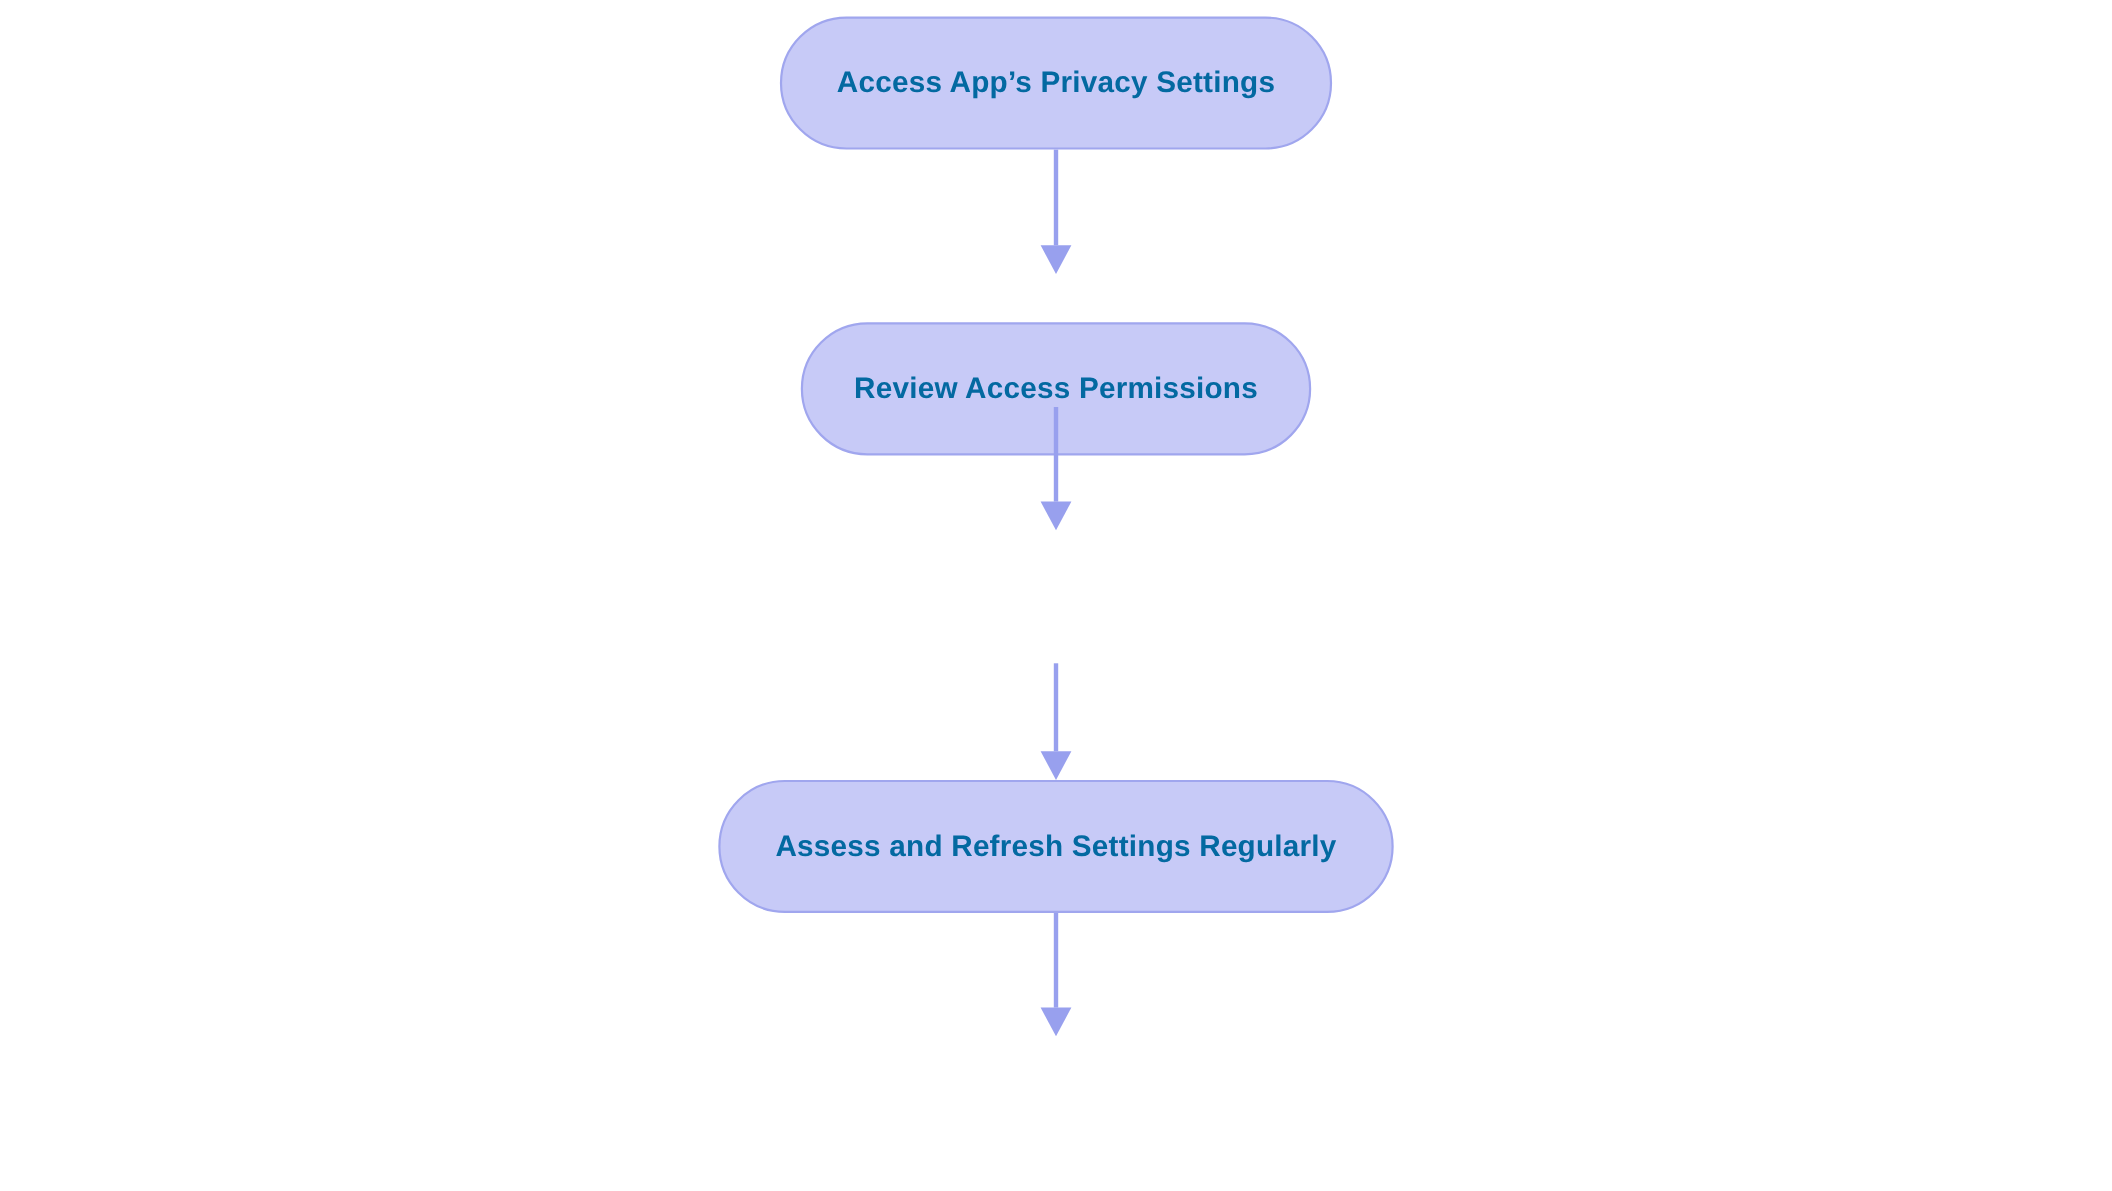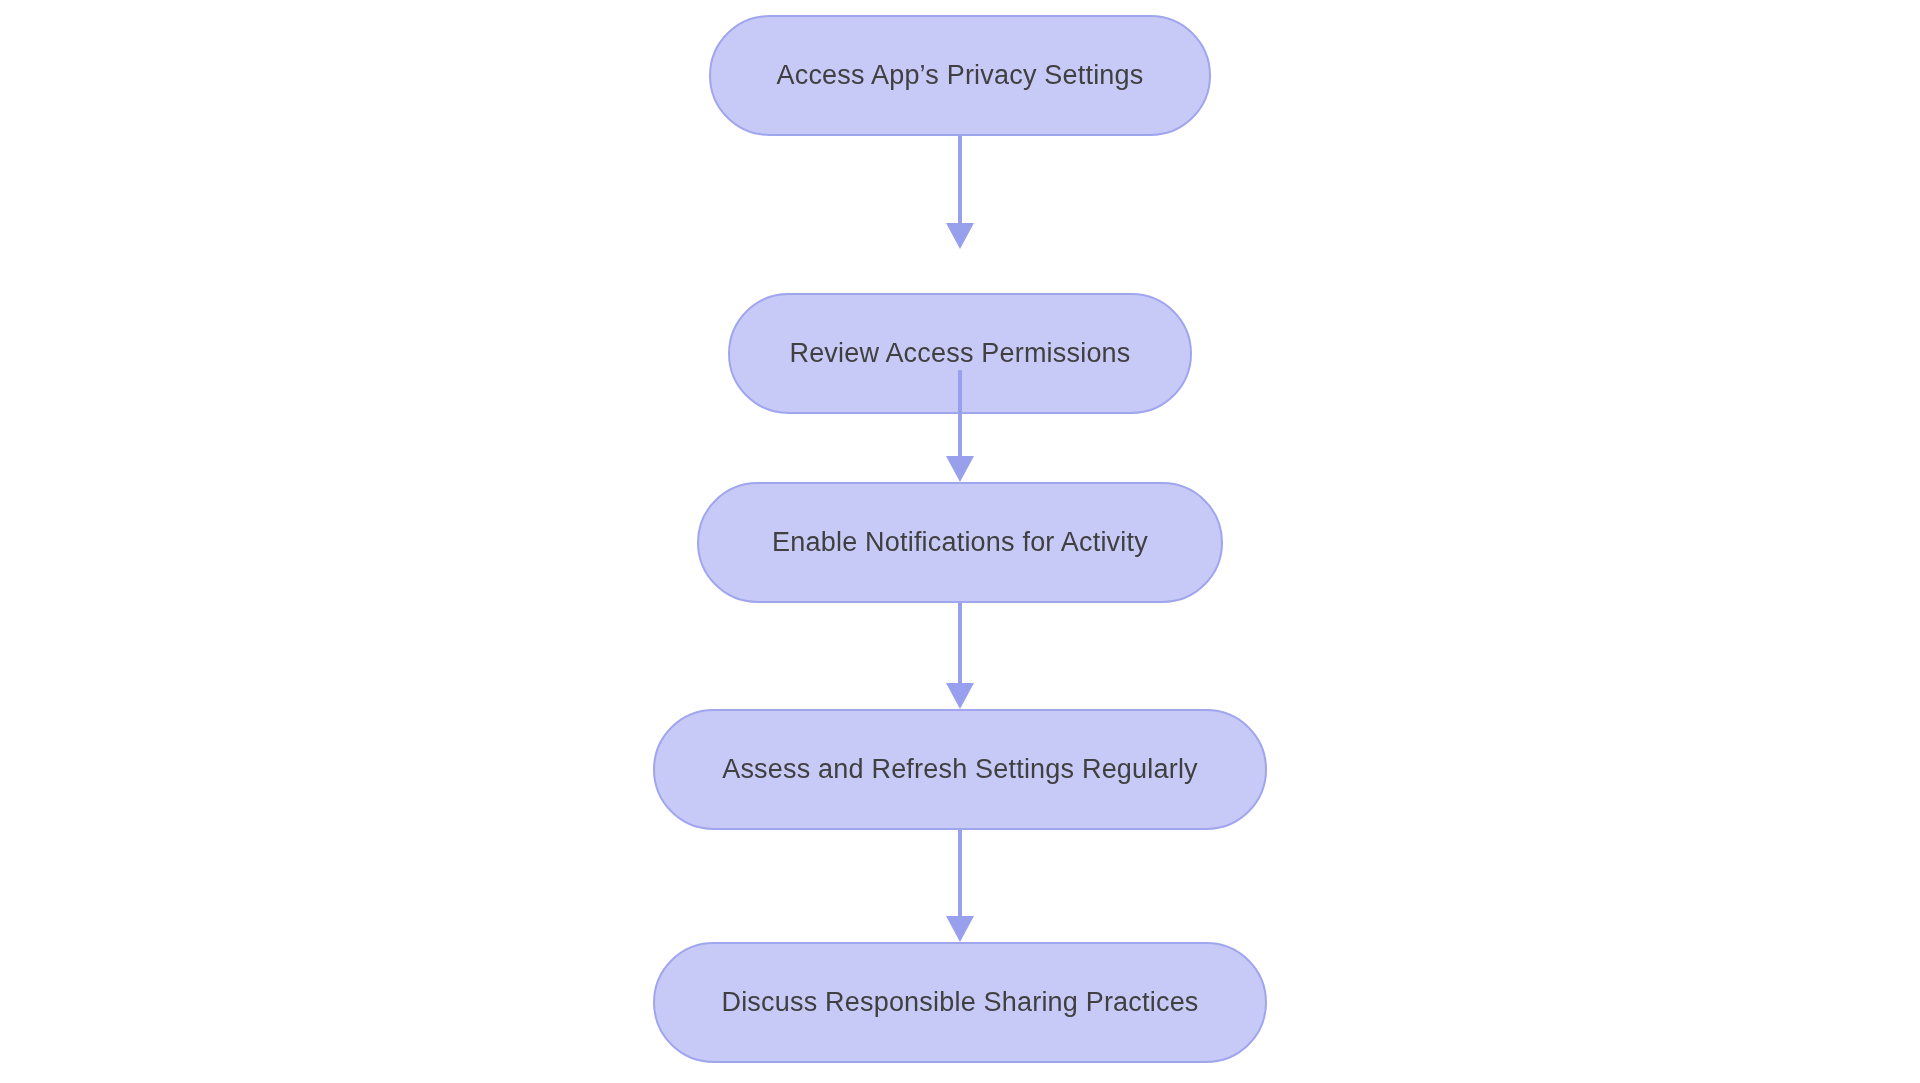--- a/index.html
+++ b/index.html
@@ -22,23 +22,23 @@
     height: 121px;
     background: #c7caf7;
     border: 2px solid #a0a6ee;
     border-radius: 62px;
     box-sizing: border-box;
     display: flex;
     align-items: center;
     justify-content: center;
   }
   .node-label {
-    color: #404040;
+    color: #0369a1;
     font-size: 27px;
-    font-weight: 400;
+    font-weight: 700;
     letter-spacing: 0.2px;
     white-space: nowrap;
   }
   .arrow {
     position: absolute;
     left: 50%;
     transform: translateX(-50%);
     width: 28px;
     display: flex;
     flex-direction: column;
@@ -73,35 +73,29 @@
 
   <div class="node" style="top: 249px; width: 464px; margin-top: 44px;">
     <span class="node-label">Review Access Permissions</span>
   </div>
 
   <div class="arrow" style="top: 370px; height: 112px;">
     <div class="arrow-line"></div>
     <div class="arrow-head"></div>
   </div>
 
-  <div class="node" style="top: 482px; width: 526px;">
-    <span class="node-label">Enable Notifications for Activity</span>
-  </div>
 
   <div class="arrow" style="top: 603px; height: 106px;">
     <div class="arrow-line"></div>
     <div class="arrow-head"></div>
   </div>
 
   <div class="node" style="top: 709px; width: 614px;">
     <span class="node-label">Assess and Refresh Settings Regularly</span>
   </div>
 
   <div class="arrow" style="top: 830px; height: 112px;">
     <div class="arrow-line"></div>
     <div class="arrow-head"></div>
   </div>
 
-  <div class="node" style="top: 942px; width: 614px;">
-    <span class="node-label">Discuss Responsible Sharing Practices</span>
-  </div>
 
 </div>
 
 </body></html>

